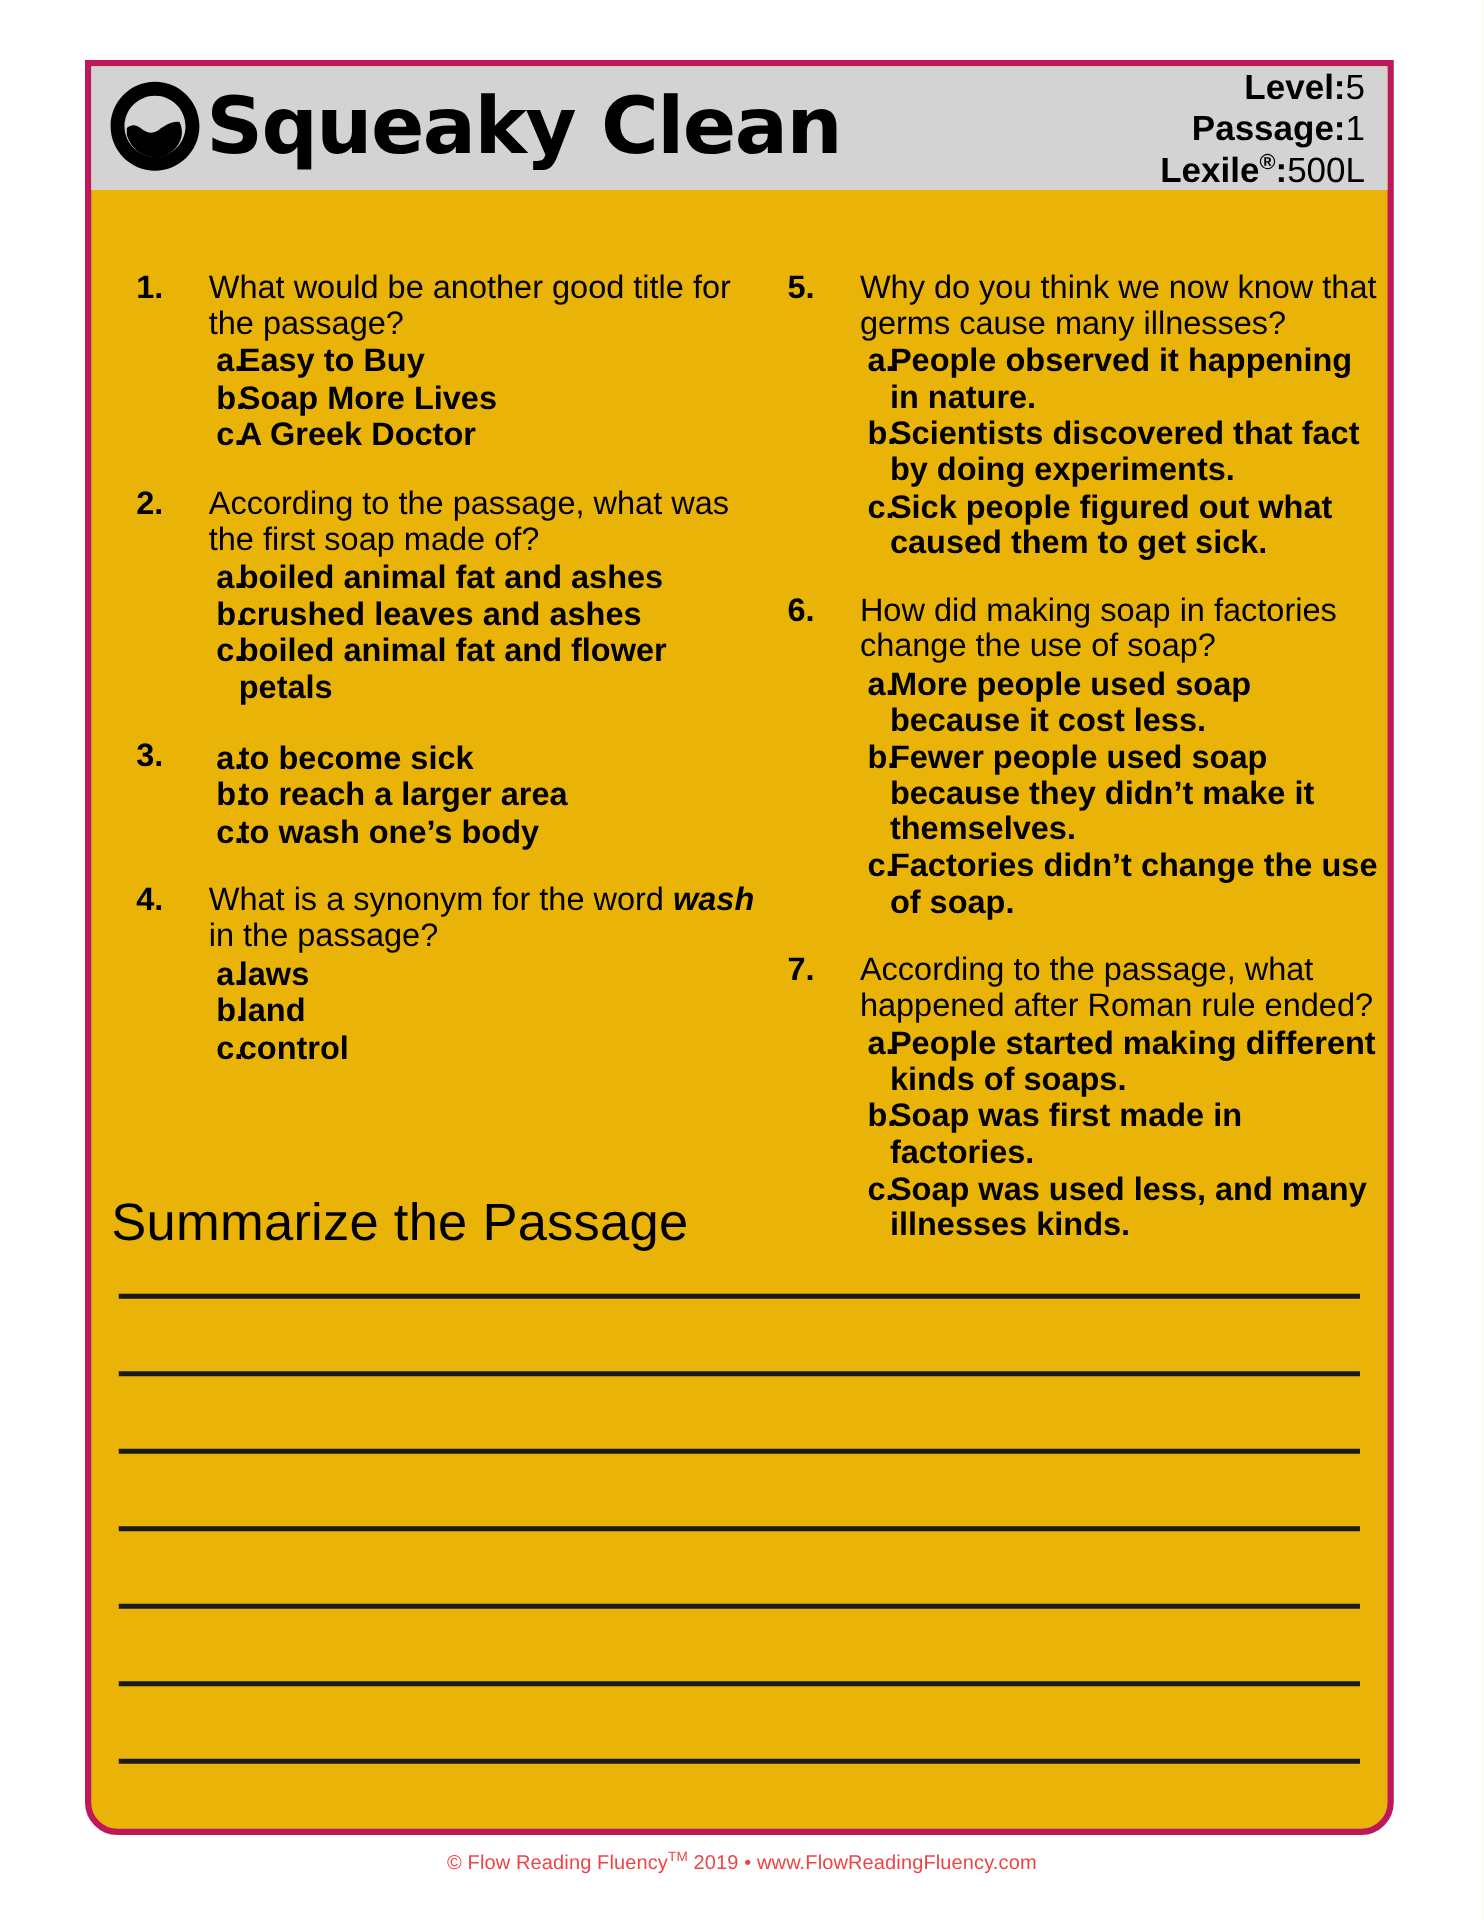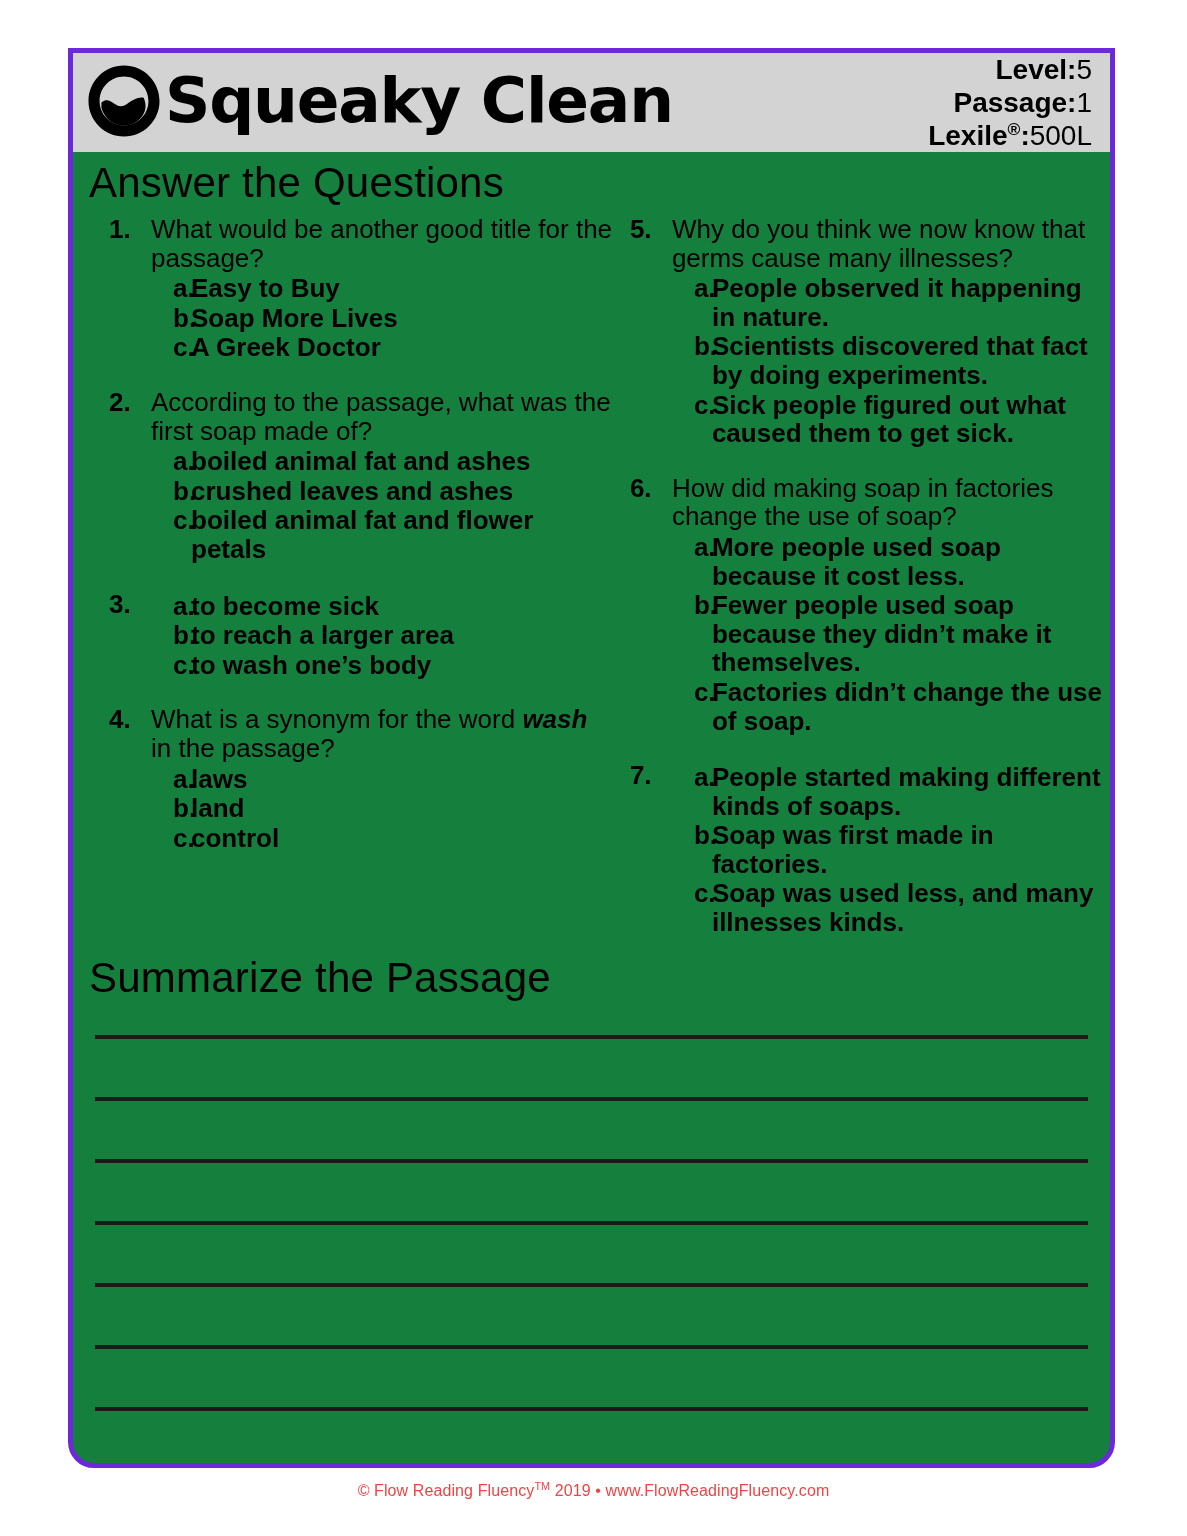--- a/index.html
+++ b/index.html
@@ -16,24 +16,24 @@
     position: relative;
   }
 
   
   .page-frame {
     position: absolute;
     left: 68px;
     top: 48px;
     width: 1047px;
     height: 1420px;
-    border: 5px solid #6d28d9;
+    border: 5px solid #be185d;
     border-radius: 0 0 26px 26px;
     box-sizing: border-box;
-    background: #15803d;
+    background: #eab308;
   }
 
   
   .header-band {
     position: absolute;
     left: 0;
     top: 0;
     right: 0;
     height: 99px;
     background: #d3d3d3;
@@ -129,20 +129,21 @@
     font-size: 26px;
     font-weight: 700;
     line-height: 1.10;
     text-align: left;
   }
   .q-body { flex: 1 1 auto; }
   .q-text {
     font-size: 26px;
     font-weight: 400;
     line-height: 1.10;
+    margin-left: 16px;
   }
   .q-text .kw {
     font-weight: 700;
     font-style: italic;
   }
   .choices {
     margin-top: 2px;
   }
   .choice {
     display: flex;
@@ -213,21 +214,20 @@
       </span>
       <span class="meta-line">
         <span class="meta-label">Passage:</span><span class="meta-value">1</span>
       </span>
       <span class="meta-line">
         <span class="meta-label">Lexile</span><span class="meta-sup">®</span><span class="meta-label">:</span><span class="meta-value">500L</span>
       </span>
     </div>
   </div>
 
-  <div class="section-heading heading-questions">Answer the Questions</div>
 
   <div class="questions-area">
     <div class="q-col q-col-left">
         <div class="question">
           <div class="q-num">1.</div>
           <div class="q-body">
             <div class="q-text"><span>What would be another good title for the passage?</span></div>
             <div class="choices">
               <div class="choice">
                 <div class="c-letter">a.</div>
@@ -341,20 +341,21 @@
               <div class="choice">
                 <div class="c-letter">c.</div>
                 <div class="c-text">Factories didn’t change the use of soap.</div>
               </div>
             </div>
           </div>
         </div>
         <div class="question">
           <div class="q-num">7.</div>
           <div class="q-body">
+            <div class="q-text"><span>According to the passage, what happened after Roman rule ended?</span></div>
             <div class="choices">
               <div class="choice">
                 <div class="c-letter">a.</div>
                 <div class="c-text">People started making different kinds of soaps.</div>
               </div>
               <div class="choice">
                 <div class="c-letter">b.</div>
                 <div class="c-text">Soap was first made in factories.</div>
               </div>
               <div class="choice">

